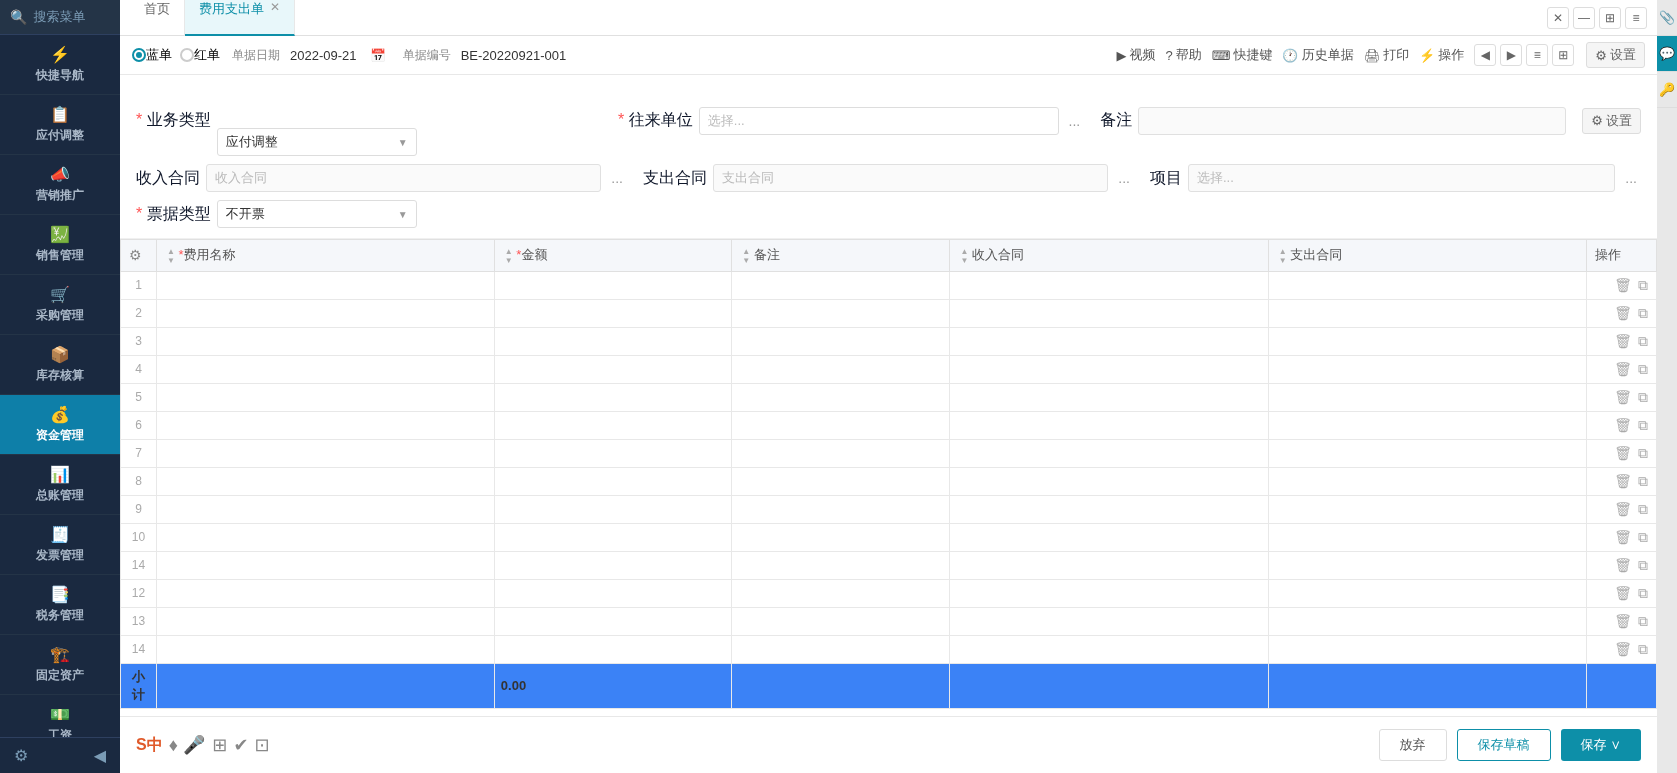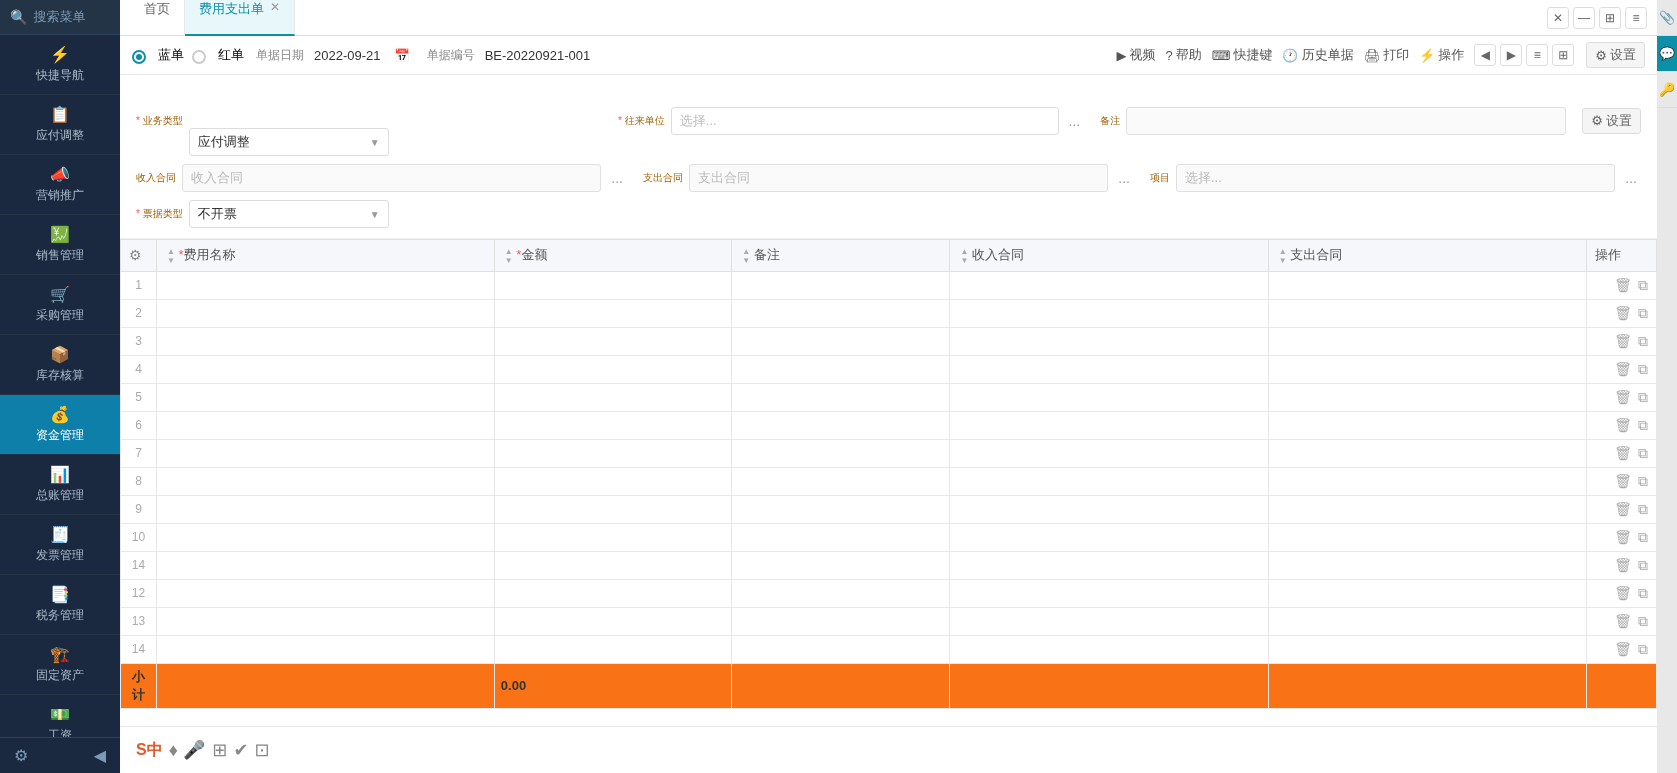--- a/index.html
+++ b/index.html
@@ -30,21 +30,21 @@
       flex-direction: column;
       align-items: center;
       padding: 10px 5px;
       cursor: pointer;
       border-bottom: 1px solid #243447;
       color: #aab8c8;
       transition: background 0.2s;
     }
     .sidebar-item.active { background: #0e7fa8; color: #fff; }
     .sidebar-item-icon { font-size: 16px; margin-bottom: 3px; }
-    .sidebar-item-label { font-size: 12px; text-align: center; }
+    .sidebar-item-label { font-size: 12px; text-align: center; font-weight: bold; }
     .sidebar-bottom {
       display: flex;
       align-items: center;
       justify-content: space-between;
       padding: 8px 14px;
       background: #1a2940;
       border-top: 1px solid #2e4060;
     }
     .sidebar-bottom-icon { color: #7a9bb5; font-size: 16px; cursor: pointer; }
 
@@ -121,21 +121,21 @@
     .toolbar {
       display: flex;
       align-items: center;
       padding: 6px 12px;
       border-bottom: 1px solid #e8e8e8;
       background: #fff;
       flex-shrink: 0;
       gap: 12px;
     }
     .radio-group { display: flex; align-items: center; gap: 8px; }
-    .radio-item { display: flex; align-items: flex-end; gap: 12px; cursor: pointer; }
+    .radio-item { display: flex; align-items: center; gap: 0; cursor: pointer; }
     .radio-dot {
       width: 14px; height: 14px; border-radius: 50%;
       border: 2px solid #0d8fa8;
       display: flex; align-items: center; justify-content: center;
     }
     .radio-dot.checked::after {
       content: '';
       width: 6px; height: 6px;
       background: #0d8fa8;
       border-radius: 50%;
@@ -182,22 +182,22 @@
       flex-shrink: 0;
     }
     .form-row { display: flex; align-items: center; gap: 16px; }
     .form-field {
       display: flex;
       align-items: center;
       gap: 6px;
       flex: 1;
     }
     .form-field-label {
-      color: #a16207;
-      font-size: 10px;
+      color: #0f172a;
+      font-size: 16px;
       white-space: nowrap;
       flex-shrink: 0;
     }
     .form-field-label.required::before {
       content: '* ';
       color: #f55;
     }
     .form-field-input {
       flex: 1;
       height: 28px;
@@ -287,21 +287,21 @@
     }
     .data-table .op-cell {
       display: flex;
       align-items: center;
       justify-content: flex-end;
       gap: 6px;
       padding: 0 8px;
       height: 100%;
     }
     .op-icon { color: #aaa; cursor: pointer; font-size: 14px; }
-    .subtotal-row { background: #f97316; margin-left: 30px; }
+    .subtotal-row { background: #3b82f6; margin-left: 30px; }
     .subtotal-row td { font-weight: bold; color: #333; }
 
     
     .th-config { color: #888; cursor: pointer; font-size: 14px; }
 
     
     .bottom-area {
       flex-shrink: 0;
       padding: 12px 16px;
       display: flex;
@@ -846,20 +846,25 @@
 
     <div class="bottom-area">
       <div class="bottom-icons">
         <span class="bottom-brand">S中</span>
         <span class="bottom-icon">♦</span>
         <span class="bottom-icon">🎤</span>
         <span class="bottom-icon">⊞</span>
         <span class="bottom-icon">✔</span>
         <span class="bottom-icon">⊡</span>
       </div>
+      <div class="bottom-actions">
+        <button class="btn btn-default">放弃</button>
+        <button class="btn btn-primary-outline">保存草稿</button>
+        <button class="btn btn-primary">保存 ∨</button>
+      </div>
     </div>
 
   </div>
 </div>
 
 <div class="right-panel">
   <div class="right-panel-item">📎</div>
   <div class="right-panel-item teal">💬</div>
   <div class="right-panel-item">🔑</div>
 </div>

